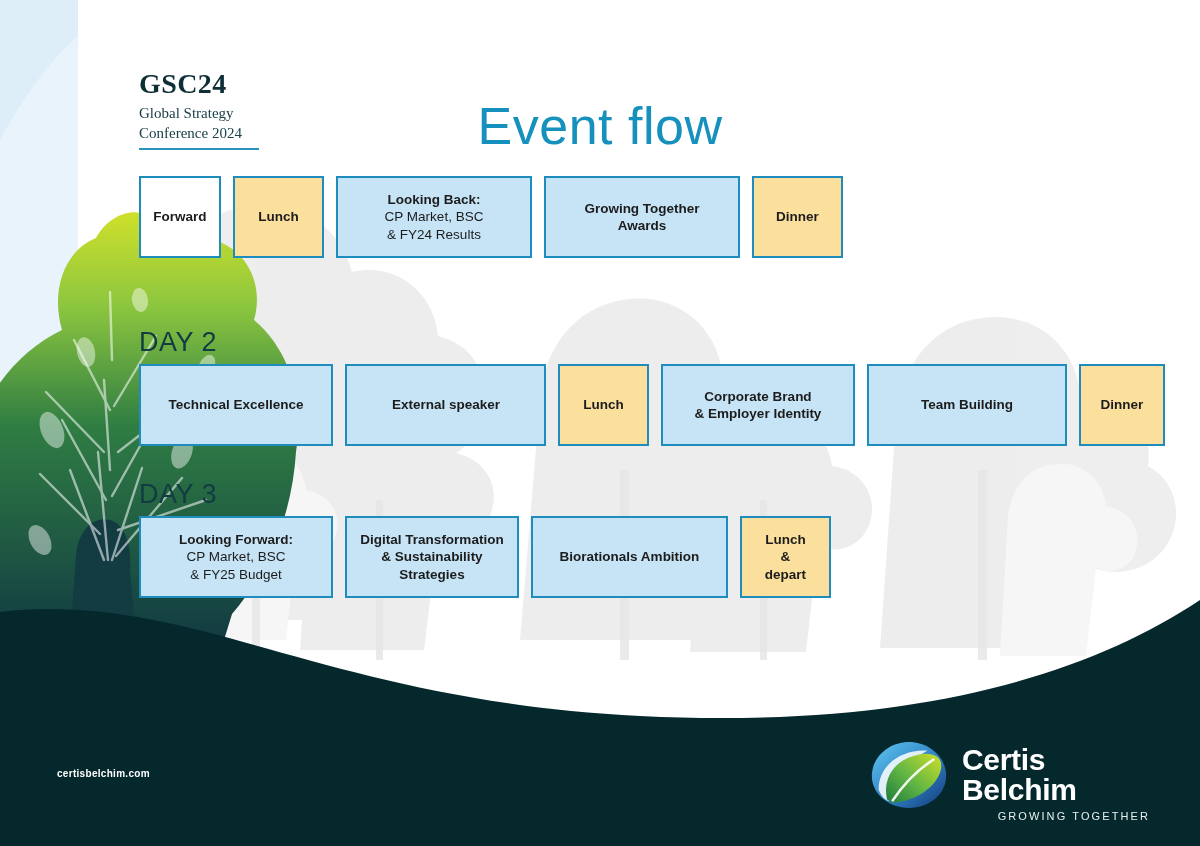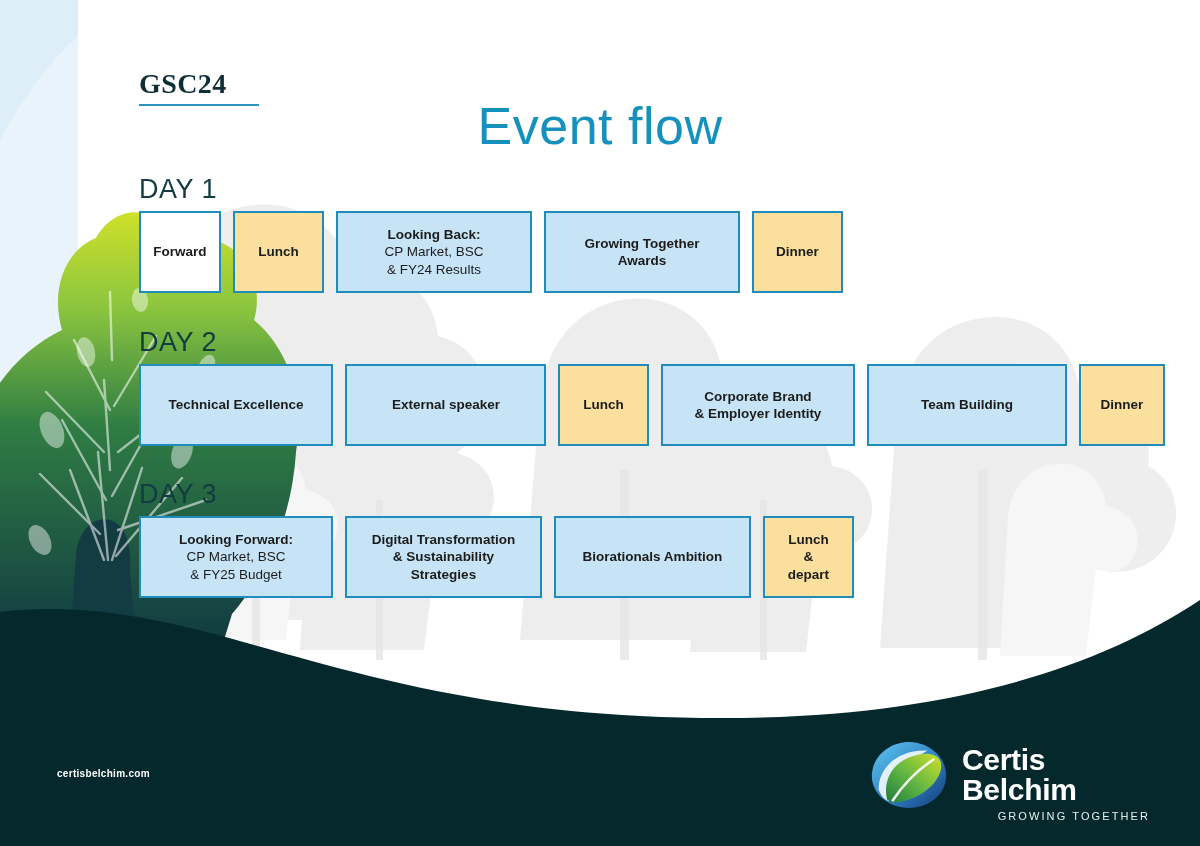--- a/index.html
+++ b/index.html
@@ -258,27 +258,28 @@
           <ellipse cx="216" cy="540" rx="9" ry="15" transform="rotate(26 216 540)"></ellipse>
         </g>
       </g>
 
       <path d="M0,612 C190,590 320,700 640,716 C900,729 1080,680 1200,600 L1200,846 L0,846 Z" fill="#05282c"></path>
     </g>
   </svg>
 
   <div class="brand">
     <div class="brand-title">GSC24</div>
+    <div class="brand-sub">Global Strategy
+Conference 2024</div>
     <div class="brand-rule"></div>
   </div>
 
   <div class="page-title">Event flow</div>
 
   <div class="day day-1">
-    <div class="day-label">DAY 1</div>
     <div class="day-row">
         <div class="ev fill-white" style="width: 82px; height: 82px;">
           <div>
             <span class="l1" style="white-space: pre-line;">Forward</span>
           </div>
         </div>
         <div class="ev fill-yellow" style="width: 91px; height: 82px;">
           <div>
             <span class="l1" style="white-space: pre-line;">Lunch</span>
           </div>
@@ -344,21 +345,21 @@
   <div class="day day-3">
     <div class="day-label">DAY 3</div>
     <div class="day-row">
         <div class="ev fill-blue" style="width: 194px; height: 82px;">
           <div>
             <span class="l1" style="white-space: pre-line;">Looking Forward:</span>
             <span class="l2" style="white-space: pre-line;">CP Market, BSC
 &amp; FY25 Budget</span>
           </div>
         </div>
-        <div class="ev fill-blue" style="width: 197px; height: 82px;">
+        <div class="ev fill-blue" style="width: 174px; height: 82px;">
           <div>
             <span class="l1" style="white-space: pre-line;">Digital Transformation
 &amp; Sustainability
 Strategies</span>
           </div>
         </div>
         <div class="ev fill-blue" style="width: 197px; height: 82px;">
           <div>
             <span class="l1" style="white-space: pre-line;">Biorationals Ambition</span>
           </div>

